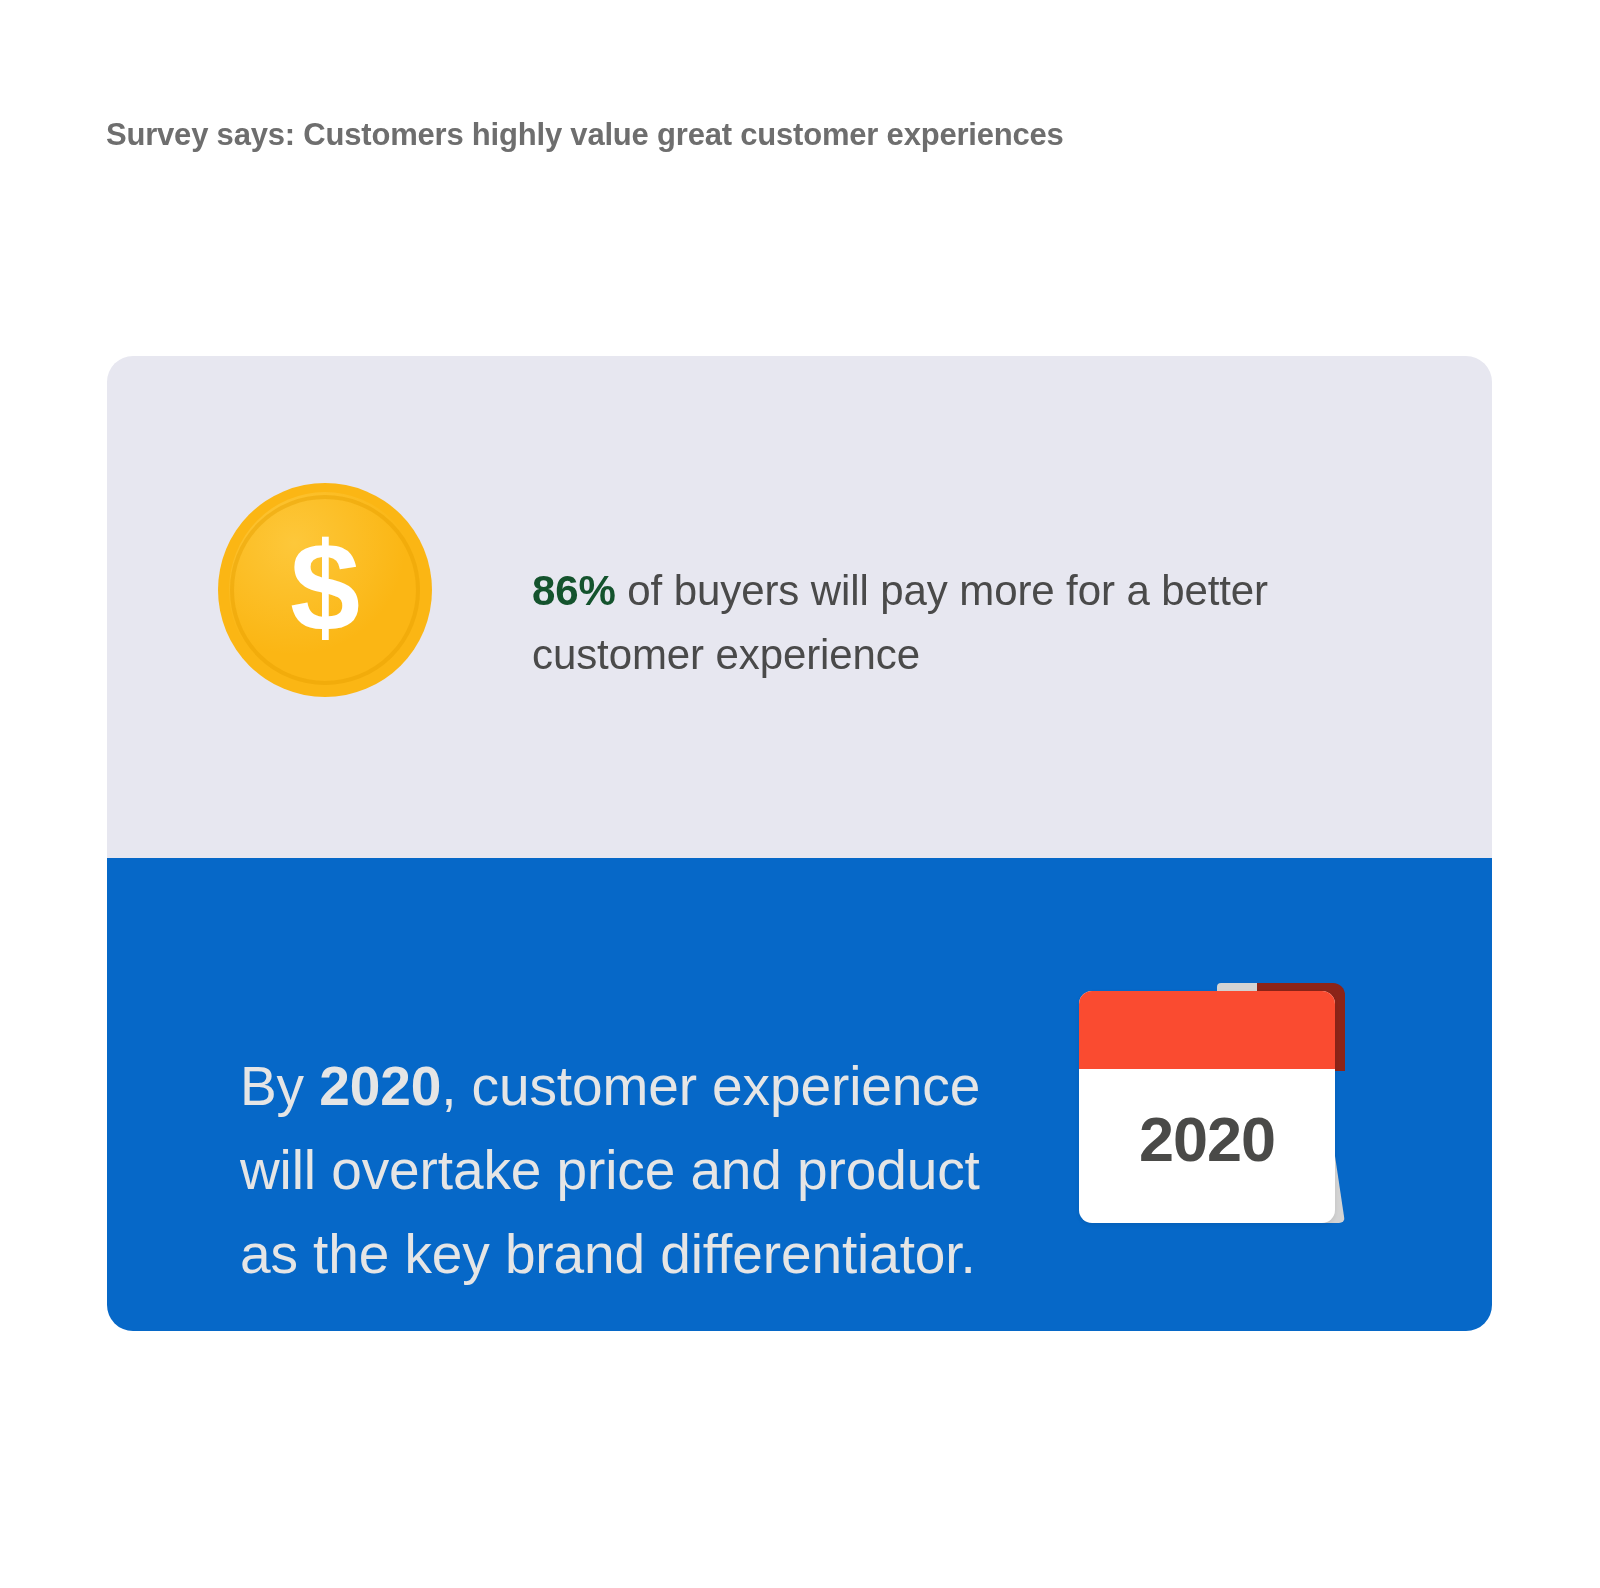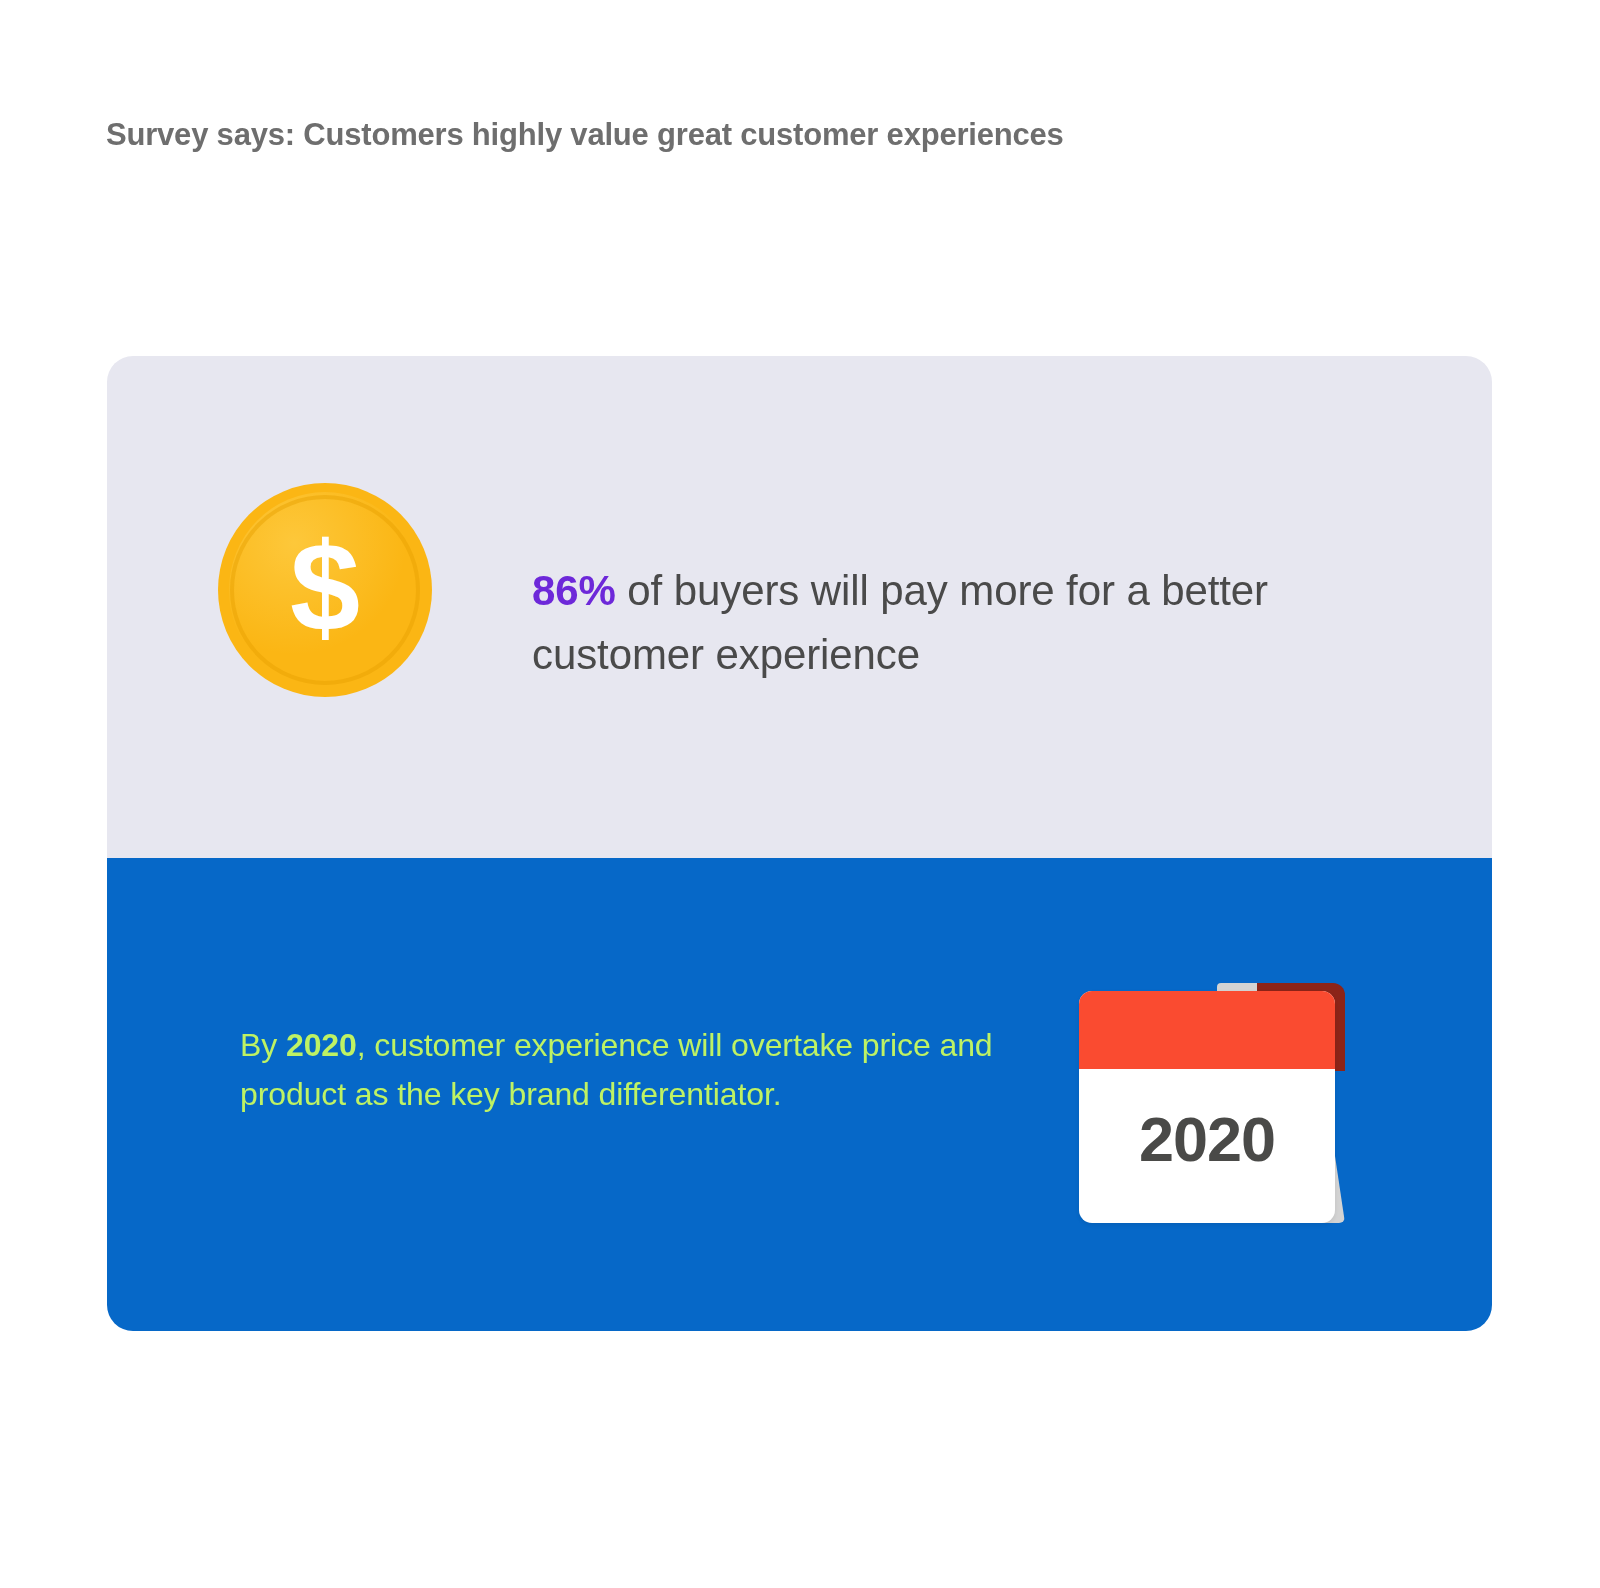--- a/index.html
+++ b/index.html
@@ -99,37 +99,37 @@
   .stat-text {
     position: absolute;
     left: 425px;
     top: 161px;
     width: 830px;
     font-size: 42px;
     line-height: 1.52;
     color: #4a4a4a;
     letter-spacing: -0.1px;
   }
-  .stat-text b { font-weight: bold; color: #6d28d9; }
+  .stat-text b { font-weight: bold; color: #14532d; }
 
   
   .panel-blue {
     position: relative;
     background: #0668c8;
     flex: 1 1 auto;
   }
 
   .promise-text {
     position: absolute;
     left: 133px;
     top: 131px;
     width: 760px;
-    font-size: 32px;
+    font-size: 55px;
     line-height: 1.53;
-    color: #bef264;
+    color: #e5e5e5;
     letter-spacing: -0.1px;
   }
   .promise-text b { font-weight: bold; }
 
   
   .calendar {
     position: absolute;
     left: 962px;
     top: 115px;
     width: 300px;

